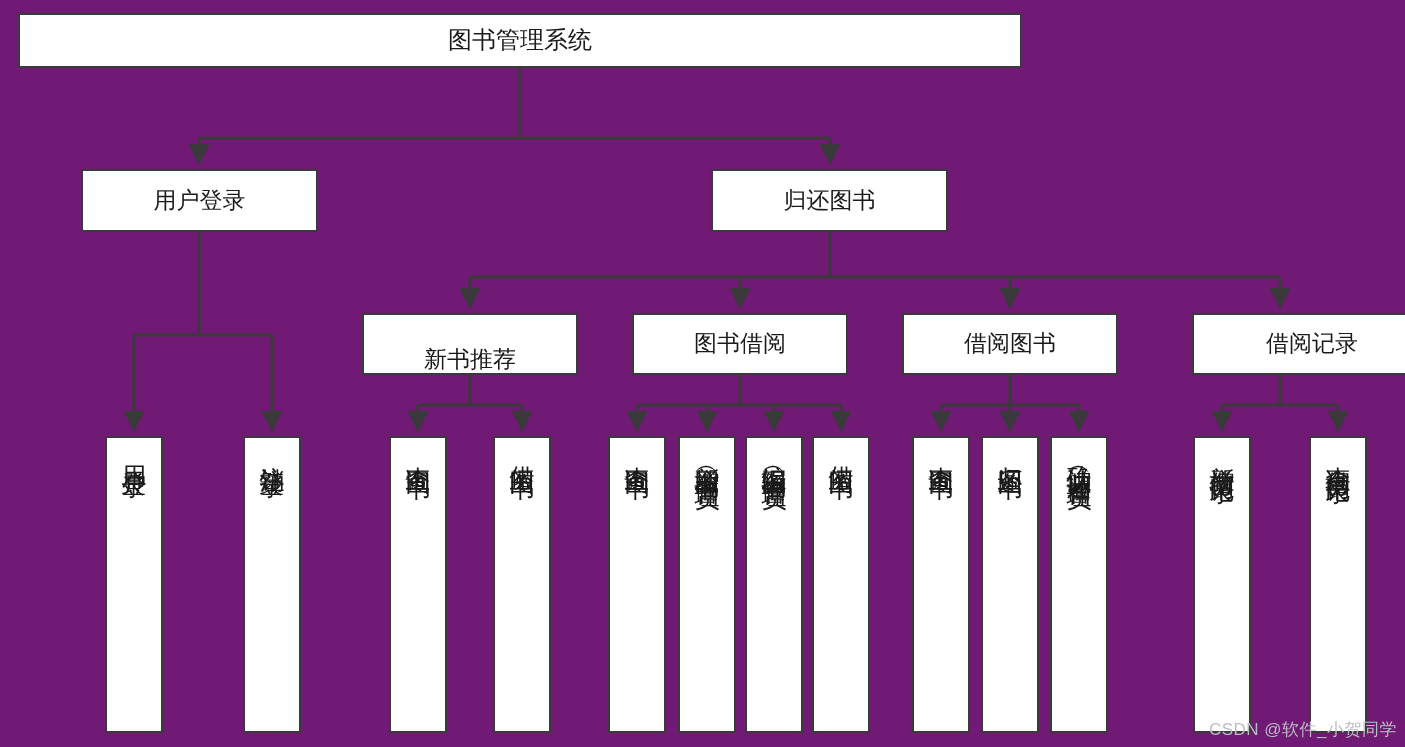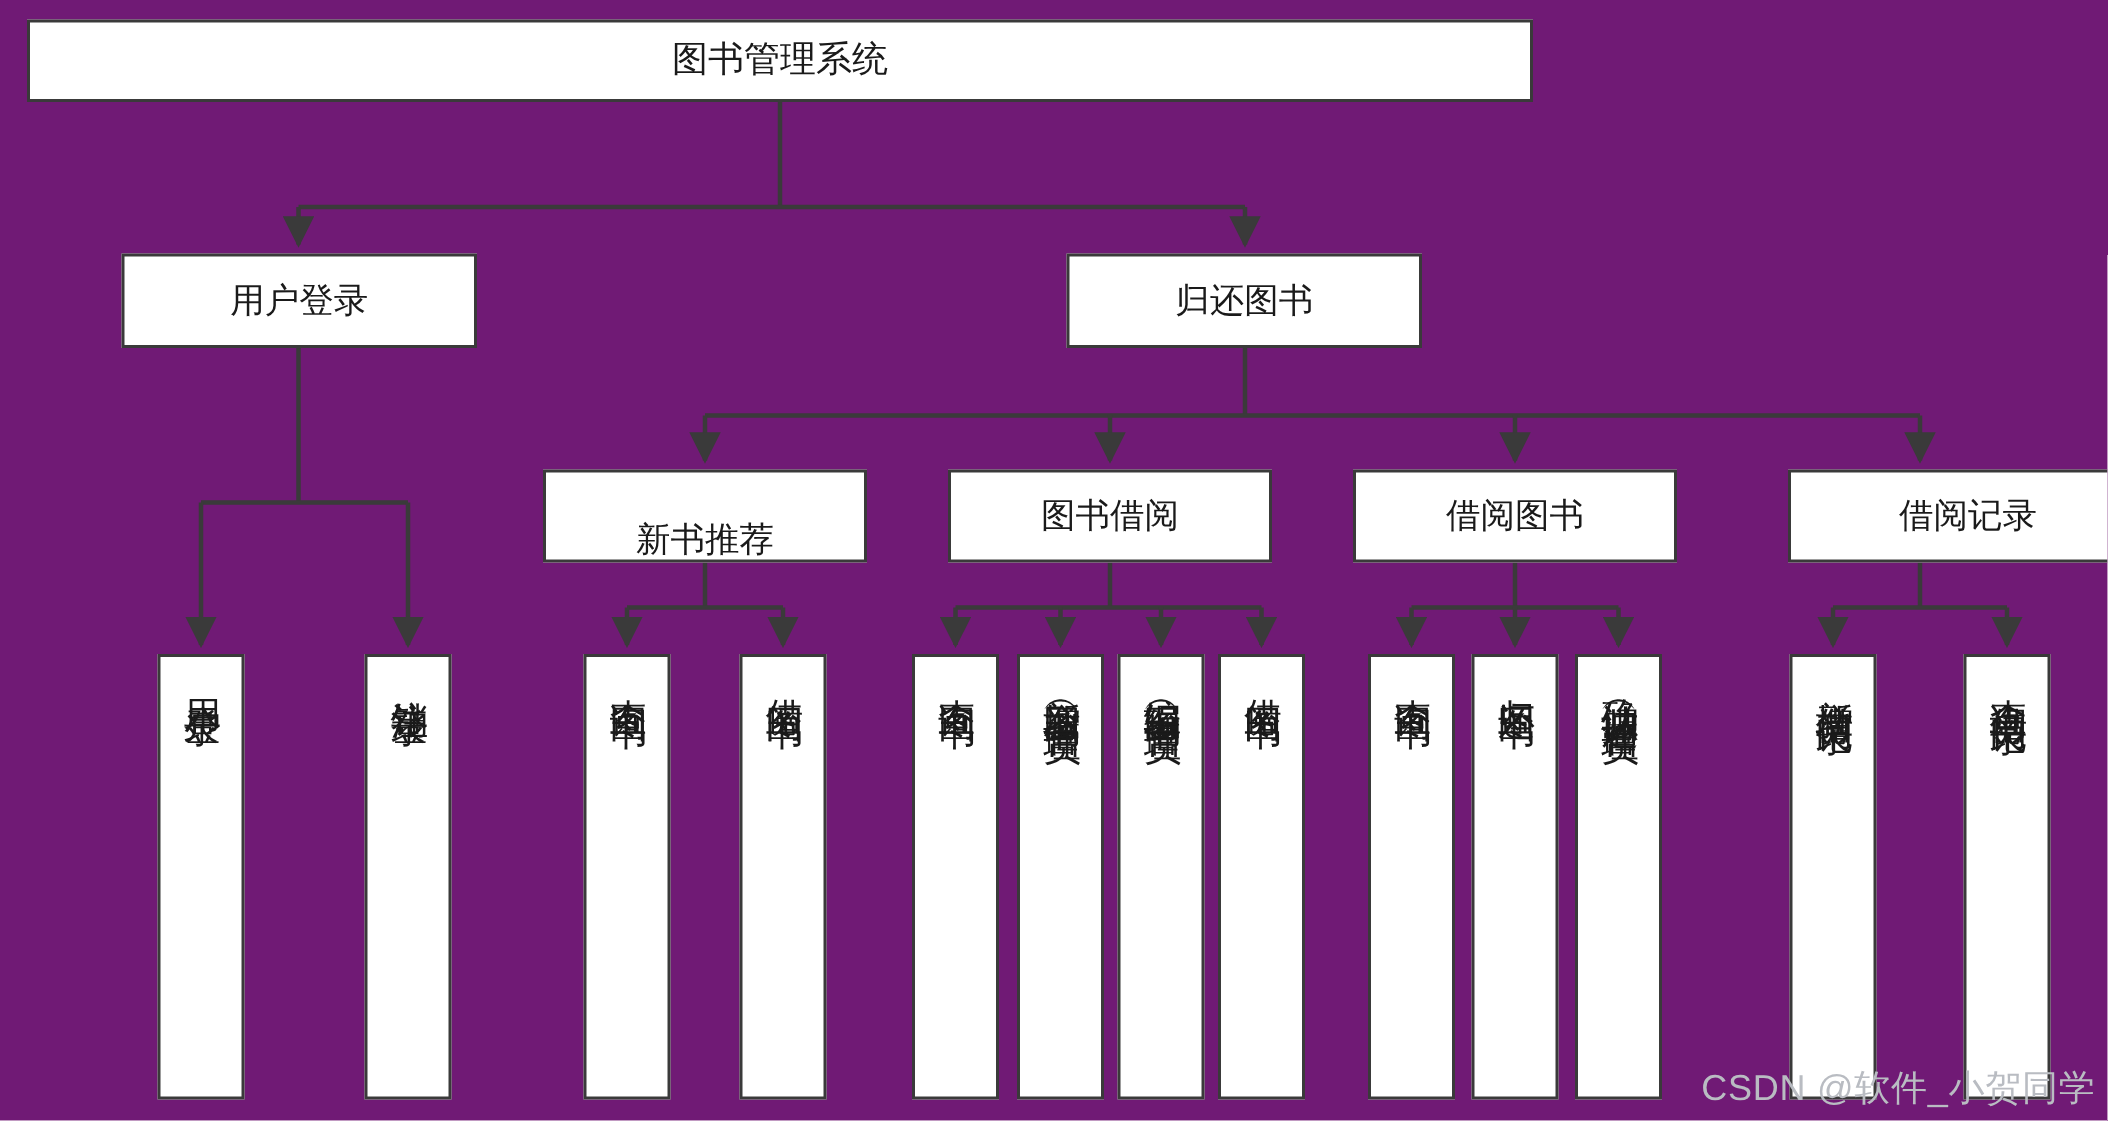--- a/index.html
+++ b/index.html
@@ -57,21 +57,21 @@
     text-orientation: upright;
     font-size: 25px;
     letter-spacing: 3px;
     line-height: 1;
     white-space: nowrap;
   }
   .watermark {
     position: absolute;
     right: 8px;
     bottom: 6px;
-    font-size: 24px;
+    font-size: 17px;
     color: #b9bcc2;
     letter-spacing: 0.5px;
     white-space: nowrap;
   }
 </style>
 </head>
 <body>
 
 <div id="canvas">
 

